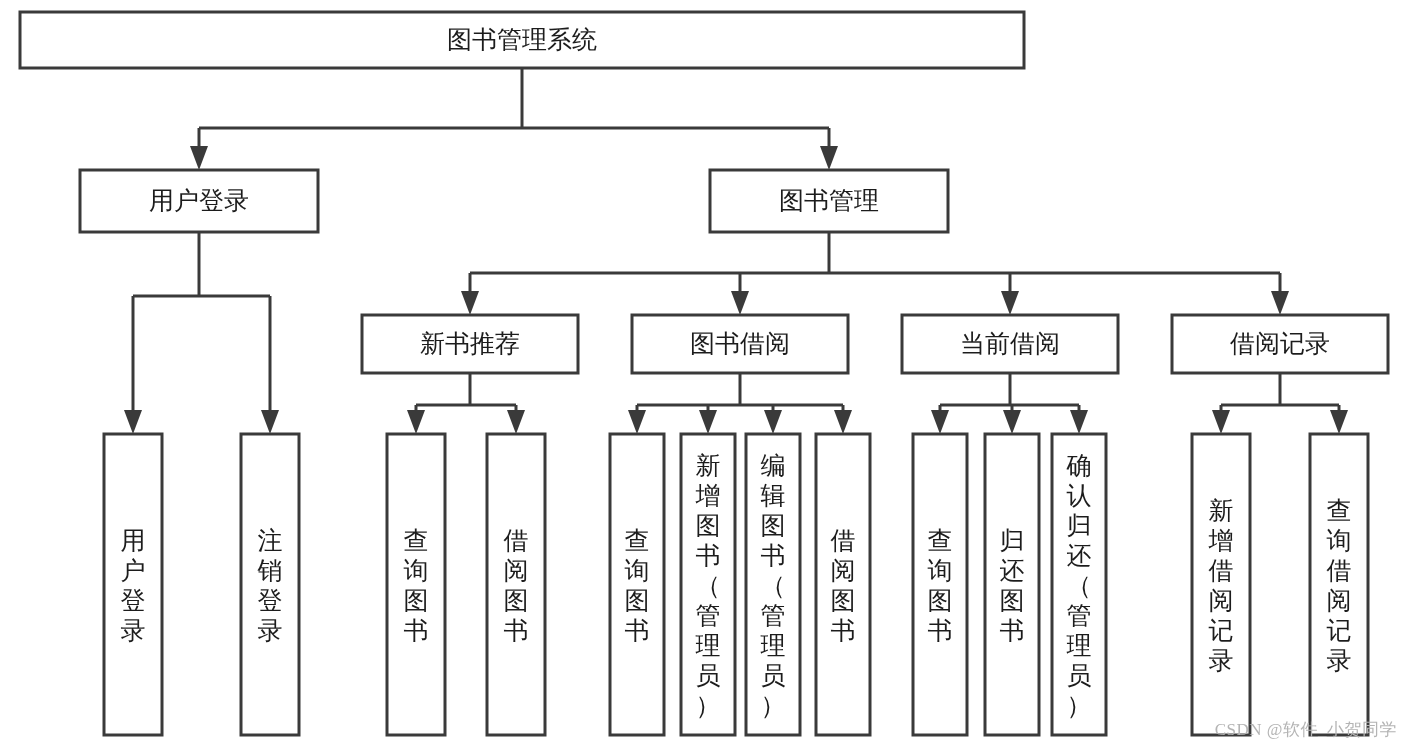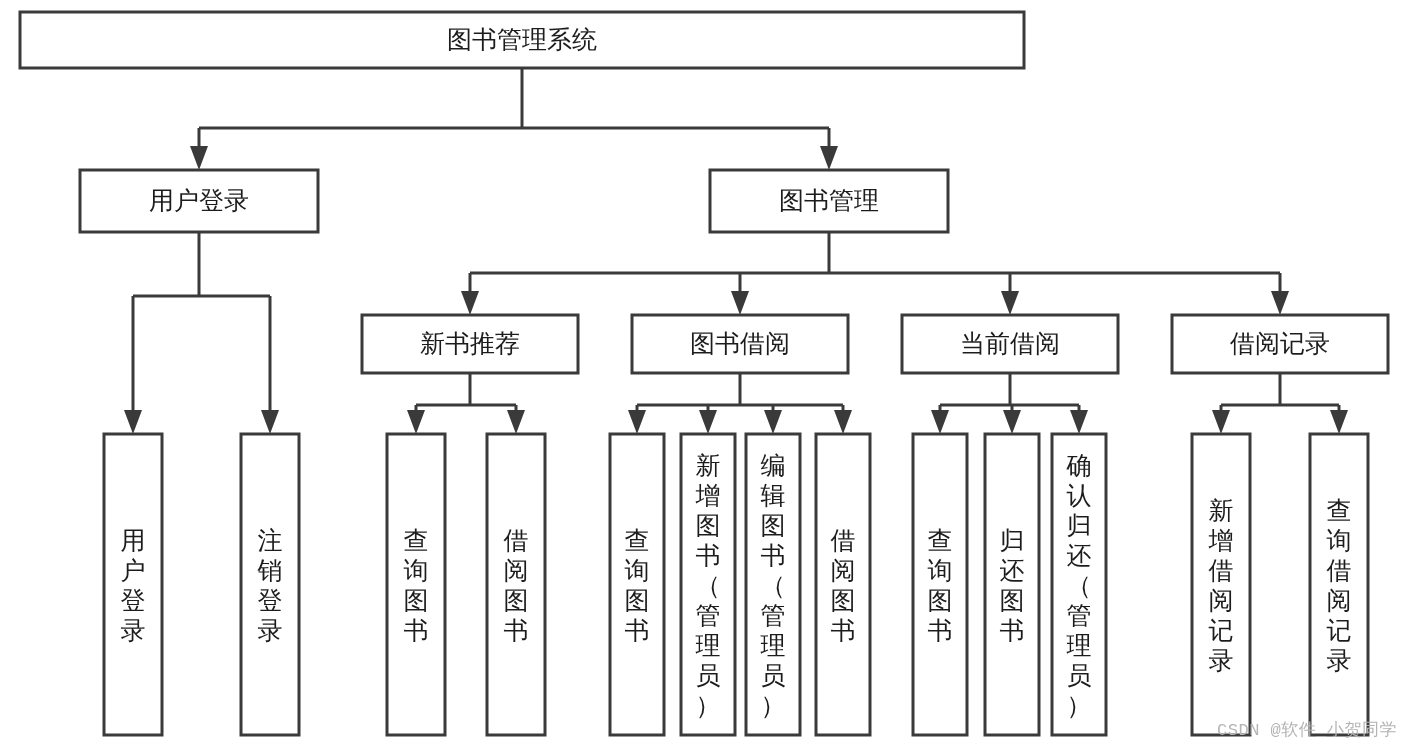--- a/index.html
+++ b/index.html
@@ -46,21 +46,21 @@
   .node-label-v {
     font-family: "Liberation Sans", "DejaVu Sans", sans-serif;
     font-size: 25px;
     fill: #1c1c1c;
     text-anchor: middle;
   }
   .watermark {
     position: absolute;
     right: 8px;
     bottom: 6px;
-    font-family: Liberation Mono, monospace;
+    font-family: Liberation Serif, serif;
     font-size: 17px;
     color: #b4b4b4;
     letter-spacing: 0.5px;
     white-space: nowrap;
     pointer-events: none;
   }
 </style>
 </head>
 <body>
 

